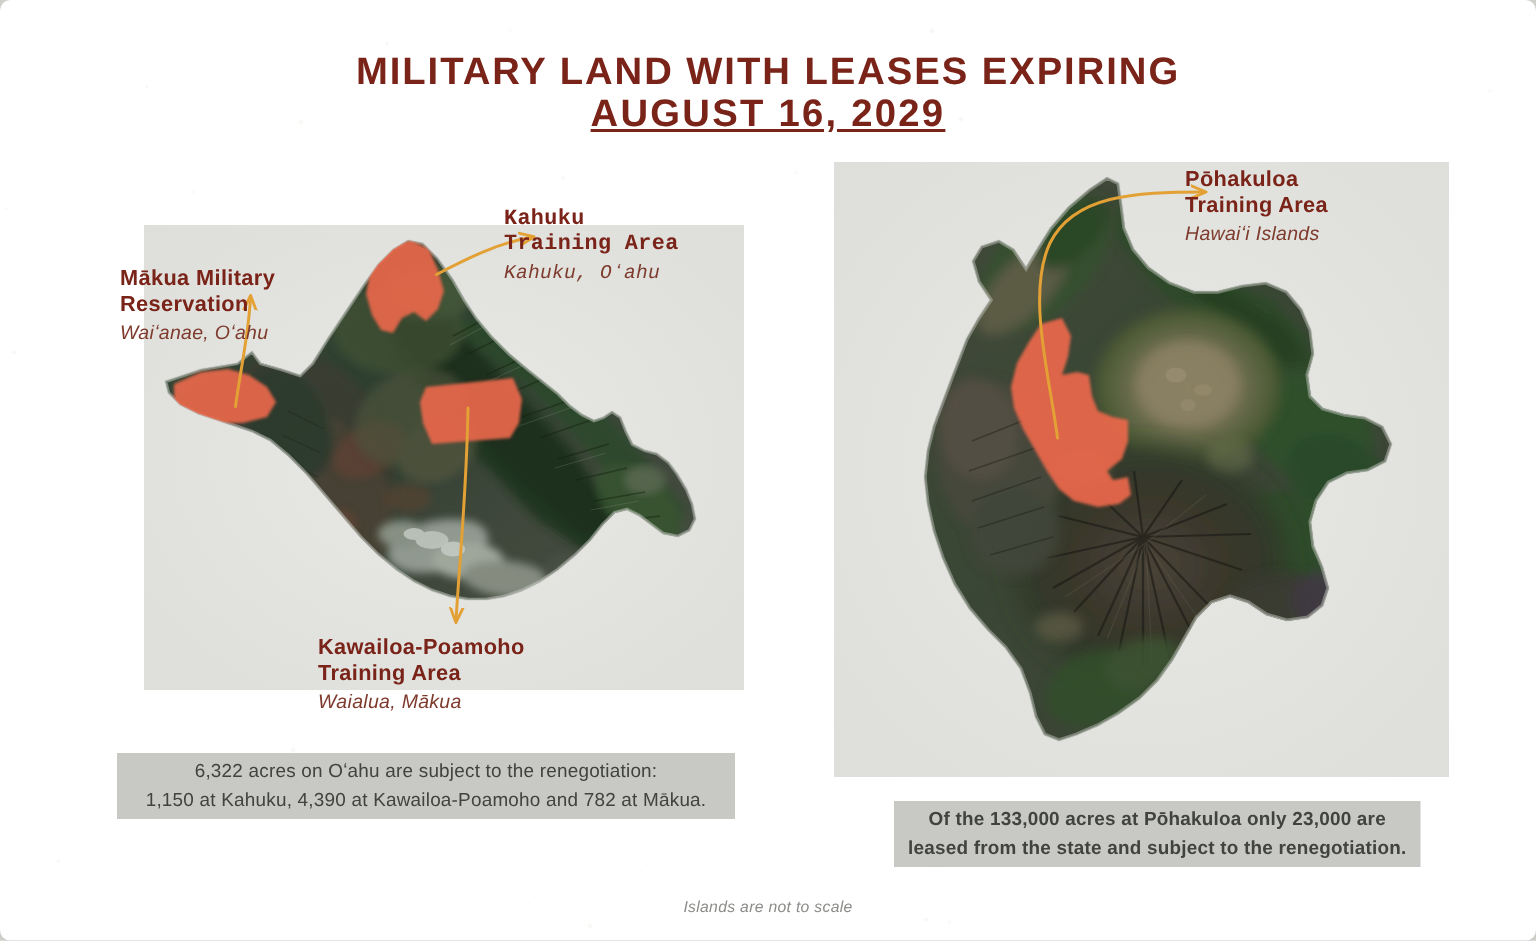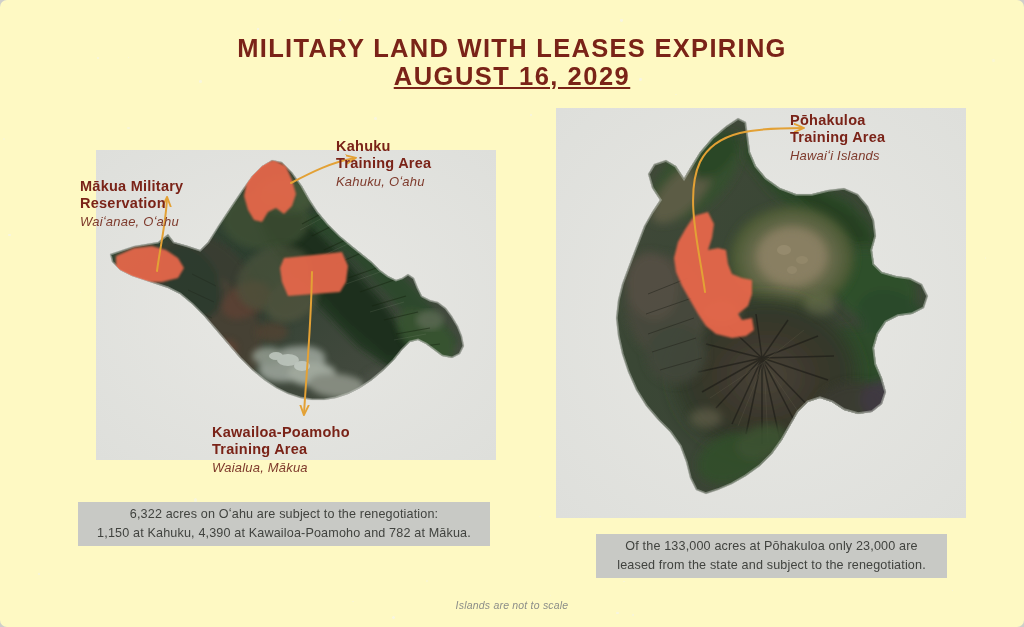--- a/index.html
+++ b/index.html
@@ -1,56 +1,56 @@
 <!DOCTYPE html>
 <html><head>
 <meta charset="utf-8">
 <style>
   html,body{margin:0;padding:0;background:#cfcfca;}
   body{width:1024px;height:627px;overflow:hidden;
        font-family:"Liberation Sans", sans-serif;}
 
   #stage{position:relative;width:1024px;height:627px;
-         background:#fef9c3;border-radius:7px;overflow:hidden;}
+         background:#ffffff;border-radius:7px;overflow:hidden;}
 
   
   #speckles{position:absolute;inset:0;pointer-events:none;}
   #speckles span{position:absolute;background:#f4f4f0;border-radius:50%;opacity:.55;}
 
   
   #title{position:absolute;left:0;right:0;top:34px;text-align:center;
          color:#7a2318;font-weight:bold;font-size:25.5px;line-height:28px;
          letter-spacing:1.3px;}
   #title .l2{letter-spacing:1.5px;text-decoration:underline;}
 
   
   .callout{position:absolute;color:#7a2318;}
   .callout .name{font-weight:bold;font-size:14.5px;line-height:17px;letter-spacing:.25px;}
   .callout .place{font-style:italic;font-size:13px;line-height:17px;margin-top:1px;
                   color:#7e3a2c;letter-spacing:.2px;}
 
   #cal-makua{left:80px;top:138px;width:230px;margin-top:40px;}
-  #cal-kahuku{left:336px;top:138px;width:190px;}
+  #cal-kahuku{left:336px;top:138px;width:190px;font-family:Liberation Mono, monospace;}
   #cal-kawailoa{left:212px;top:424px;width:205px;}
   #cal-pohakuloa{left:790px;top:112px;width:200px;}
 
   
   .island{position:absolute;}
   #oahu{left:96px;top:150px;width:400px;height:310px;}
   #hawaii{left:556px;top:108px;width:410px;height:410px;}
 
   
   #arrows{position:absolute;inset:0;pointer-events:none;}
 
   
   .caption{position:absolute;background:#c8c9c5;color:#41433f;text-align:center;
            font-size:12.6px;line-height:19px;letter-spacing:.15px;
            display:flex;flex-direction:column;justify-content:center;align-items:center;}
   #cap-oahu{left:78px;top:502px;width:412px;height:44px;}
-  #cap-hawaii{left:596px;top:534px;width:351px;height:44px;}
+  #cap-hawaii{left:596px;top:534px;width:351px;height:44px;font-weight:bold;}
 
   #footnote{position:absolute;left:0;right:0;top:599px;text-align:center;
             font-style:italic;font-size:10.5px;color:#8b8d89;letter-spacing:.2px;}
 </style>
 </head>
 <body>
 
 <div id="stage">
 
   <div id="speckles">

